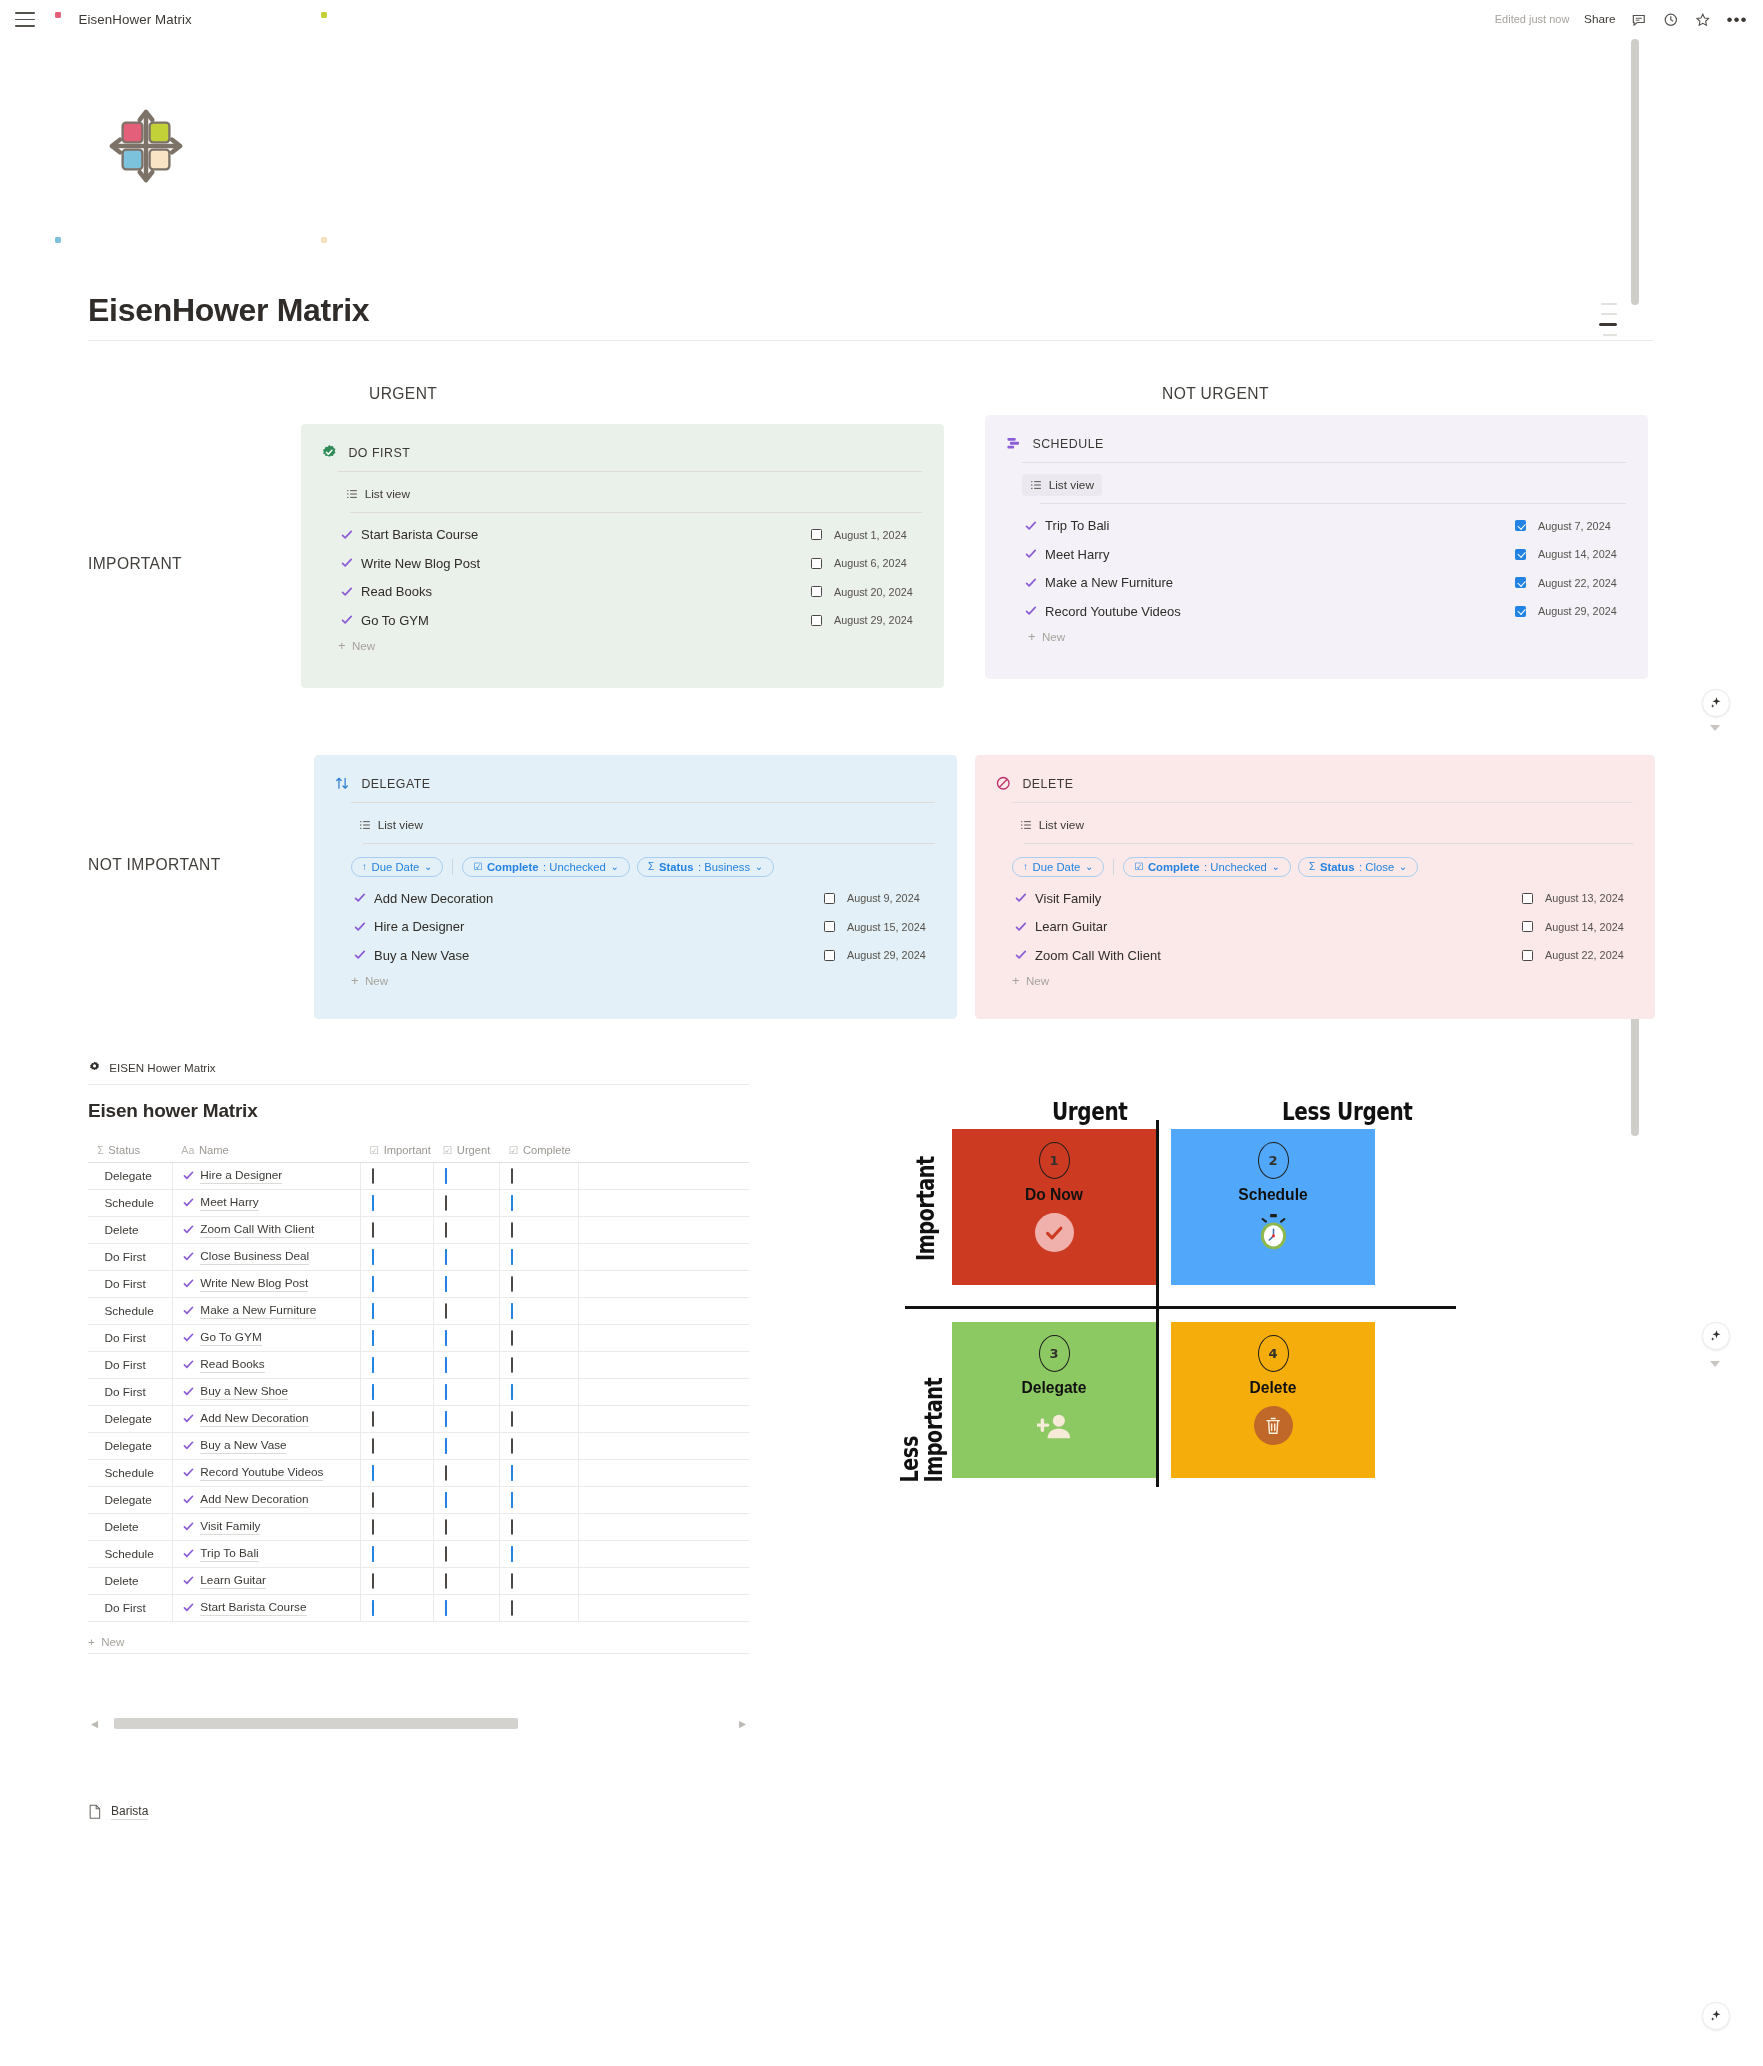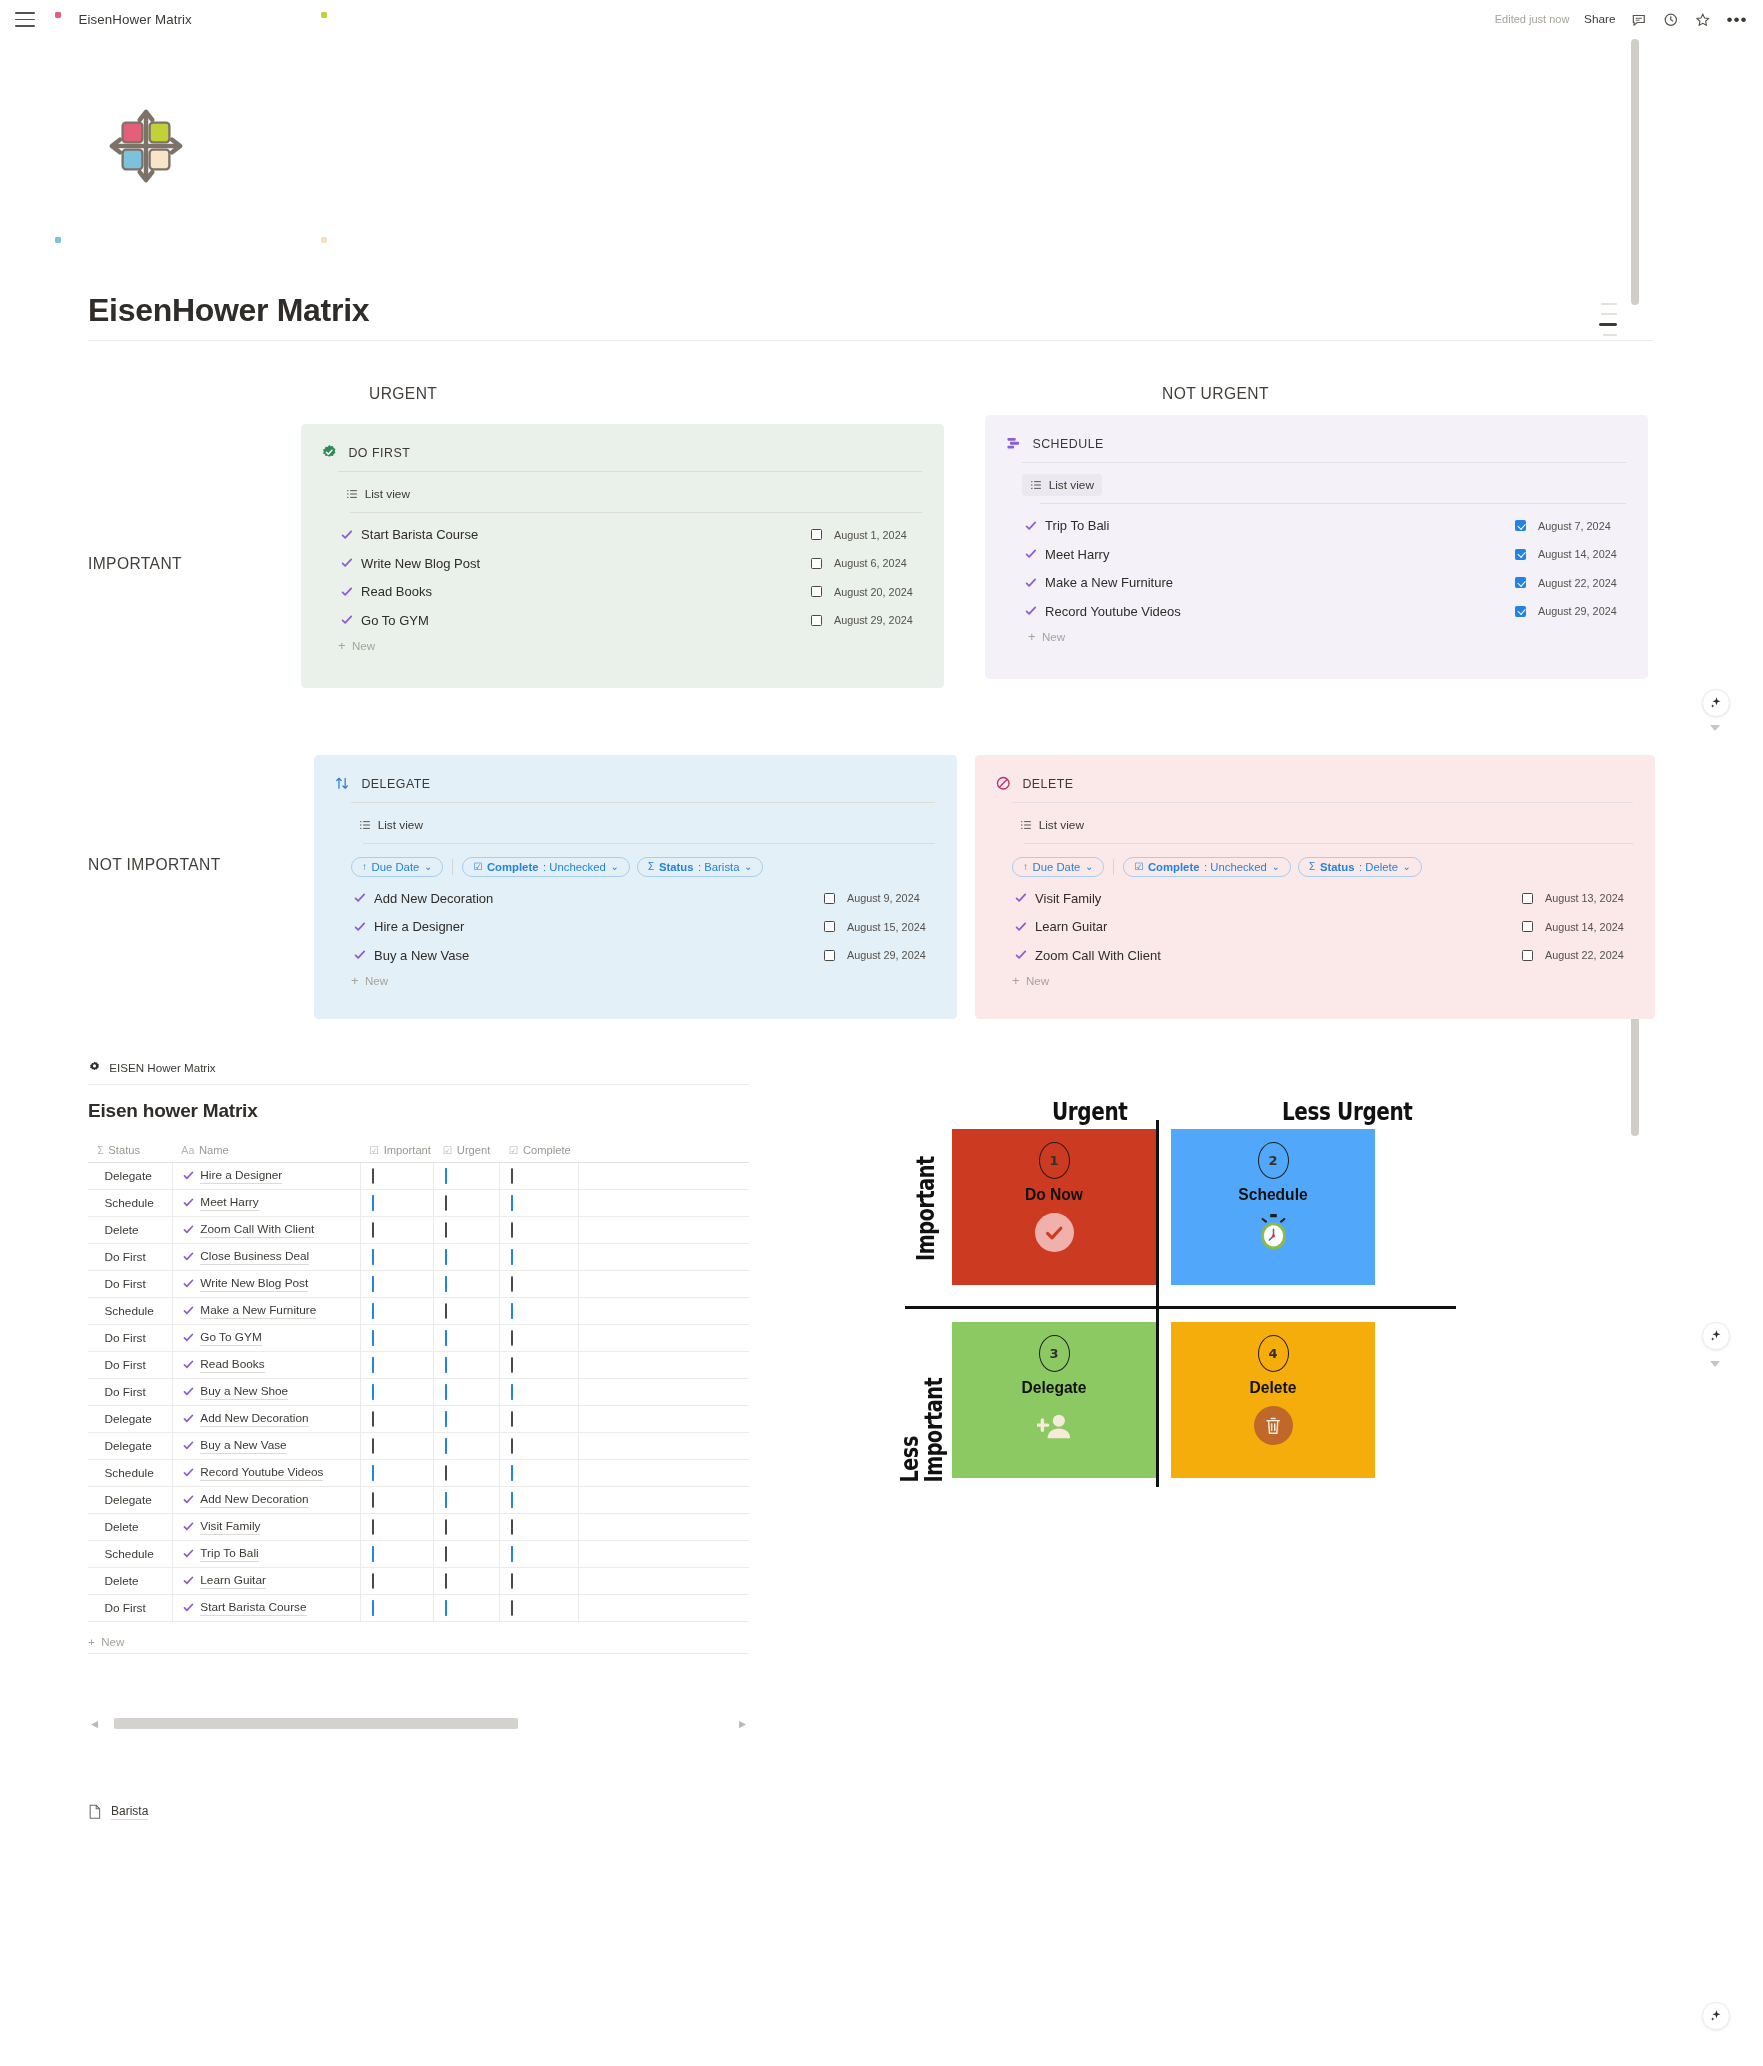--- a/index.html
+++ b/index.html
@@ -452,21 +452,21 @@
       <span class="chipdiv"></span>
       <span class="chip">
         <span class="ci">☑</span>
         <b>Complete</b>
           <span class="lite">: Unchecked</span>
         <span class="ci">⌄</span>
       </span>
       <span class="chip">
         <span class="ci">Σ</span>
         <b>Status</b>
-          <span class="lite">: Barista</span>
+          <span class="lite">: Business</span>
         <span class="ci">⌄</span>
       </span>
     </div>
     <div class="rows">
       <div class="row">
         <span class="chk-ico">
             <svg viewBox="0 0 16 16" fill="none" stroke="currentColor" stroke-width="2" stroke-linecap="round" stroke-linejoin="round">
               <path d="M3 8.5l3 3 7-7.5"></path>
             </svg>
           </span>
@@ -537,21 +537,21 @@
       <span class="chipdiv"></span>
       <span class="chip">
         <span class="ci">☑</span>
         <b>Complete</b>
           <span class="lite">: Unchecked</span>
         <span class="ci">⌄</span>
       </span>
       <span class="chip">
         <span class="ci">Σ</span>
         <b>Status</b>
-          <span class="lite">: Delete</span>
+          <span class="lite">: Close</span>
         <span class="ci">⌄</span>
       </span>
     </div>
     <div class="rows">
       <div class="row">
         <span class="chk-ico">
             <svg viewBox="0 0 16 16" fill="none" stroke="currentColor" stroke-width="2" stroke-linecap="round" stroke-linejoin="round">
               <path d="M3 8.5l3 3 7-7.5"></path>
             </svg>
           </span>

